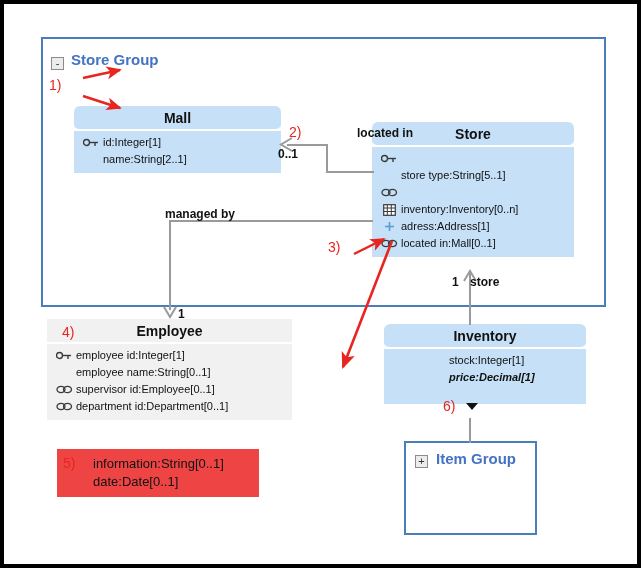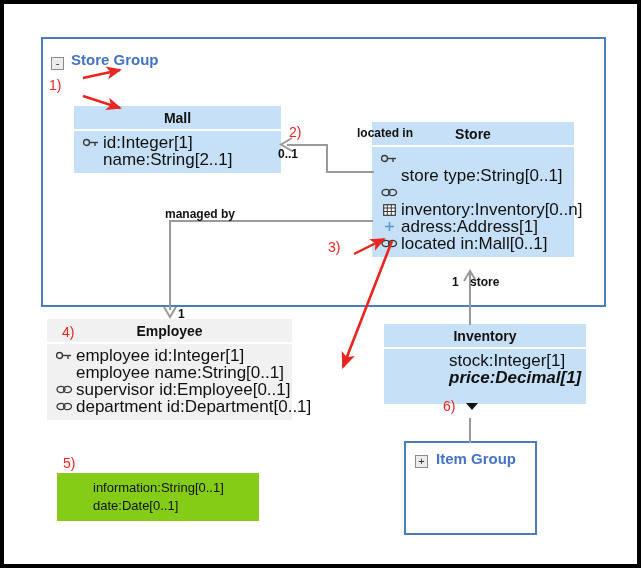--- a/index.html
+++ b/index.html
@@ -56,28 +56,28 @@
     font-weight: bold;
     font-size: 14px;
     color: #111111;
     padding: 4px 0 3px 0;
     line-height: 16px;
   }
   .cls-body {
     padding: 3px 0 5px 0;
   }
   .blue .cls-head, .blue .cls-body { background: #c5e0f7; }
-  .blue .cls-head { border-bottom: 2px solid #ffffff; }
+  .blue .cls-head { border-bottom: 2px solid #ffffff; border-radius: 6px; }
   .gray .cls-head, .gray .cls-body { background: #f1f1f1; }
   .gray .cls-head { border-bottom: 2px solid #ffffff; }
 
   .attr {
     display: flex;
     align-items: center;
-    font-size: 17px;
+    font-size: 11px;
     color: #111111;
     line-height: 17px;
     height: 17px;
     padding-left: 8px;
     white-space: nowrap;
   }
   .attr .ic {
     width: 18px;
     min-width: 18px;
     height: 14px;
@@ -86,23 +86,22 @@
     align-items: center;
     justify-content: center;
   }
   .attr .tx { display: inline-block; }
   .attr.u .tx { text-decoration: underline; }
   .attr.it .tx { font-style: italic; font-weight: bold; }
 
   
   .notebox {
     position: absolute;
-    background: #84cc16;
-    box-sizing: border-box;
-    margin-top: 24px;
+    background: #ef4444;
+    box-sizing: border-box;
   }
   .noteline {
     font-size: 13px;
     color: #111111;
     line-height: 18px;
     padding-left: 36px;
     white-space: nowrap;
   }
 
   
@@ -176,21 +175,21 @@
         <span class="ic">
           <svg width="16" height="9" viewBox="0 0 16 9">
               <circle cx="3.5" cy="4.5" r="3" fill="none" stroke="#3a3a3a" stroke-width="1.4"></circle>
               <line x1="6.5" y1="4.5" x2="15" y2="4.5" stroke="#3a3a3a" stroke-width="1.4"></line>
               <line x1="12" y1="4.5" x2="12" y2="8" stroke="#3a3a3a" stroke-width="1.4"></line>
             </svg>
         </span>
       </div>
       <div class="attr">
         <span class="ic"></span>
-        <span class="tx">store type:String[0..1]</span>
+        <span class="tx">store type:String[5..1]</span>
       </div>
       <div class="attr u">
         <span class="ic">
           <svg width="17" height="9" viewBox="0 0 17 9">
               <ellipse cx="5" cy="4.5" rx="4" ry="3.2" fill="none" stroke="#3a3a3a" stroke-width="1.3"></ellipse>
               <ellipse cx="11.5" cy="4.5" rx="4" ry="3.2" fill="none" stroke="#3a3a3a" stroke-width="1.3"></ellipse>
             </svg>
         </span>
       </div>
       <div class="attr">

